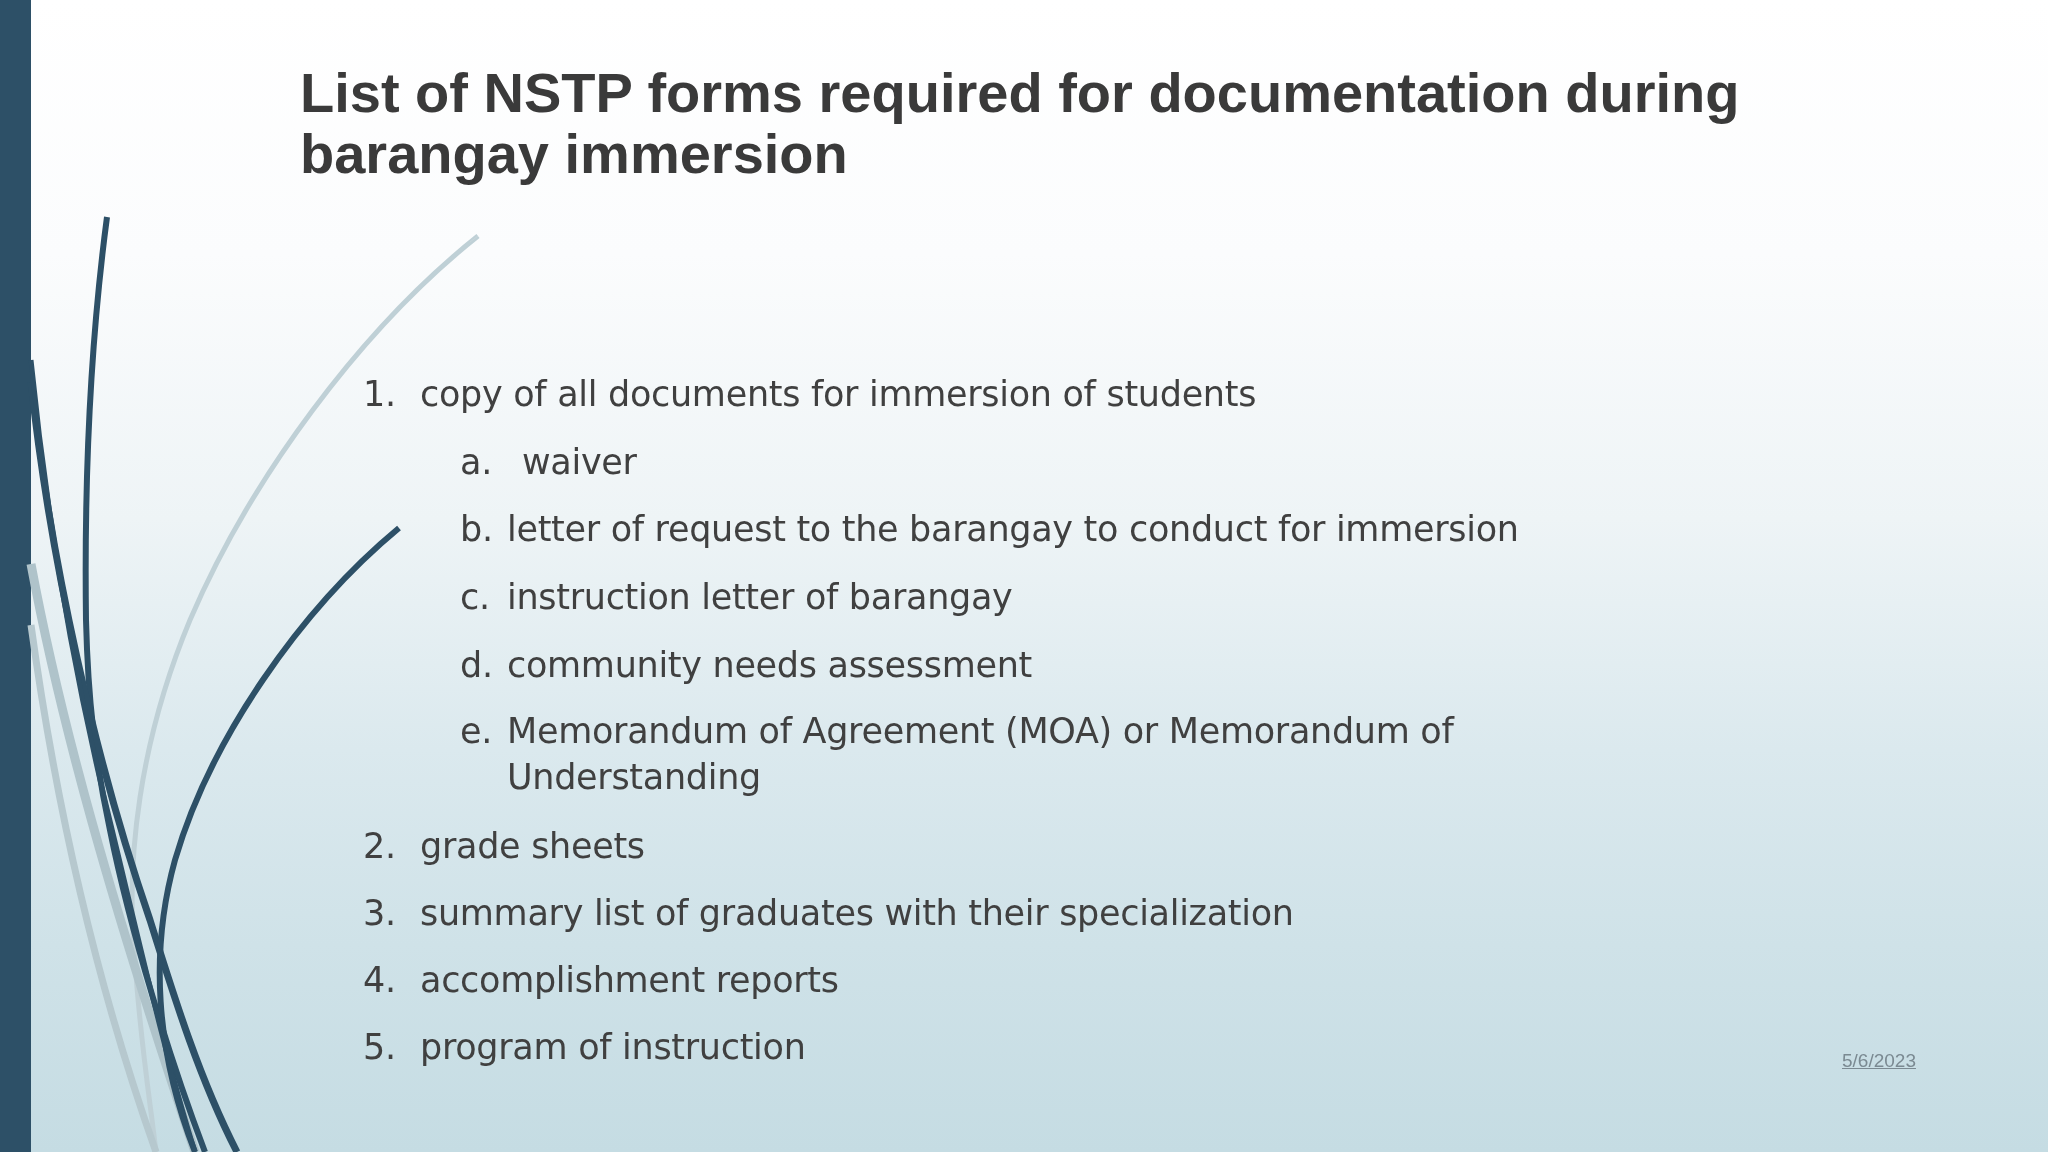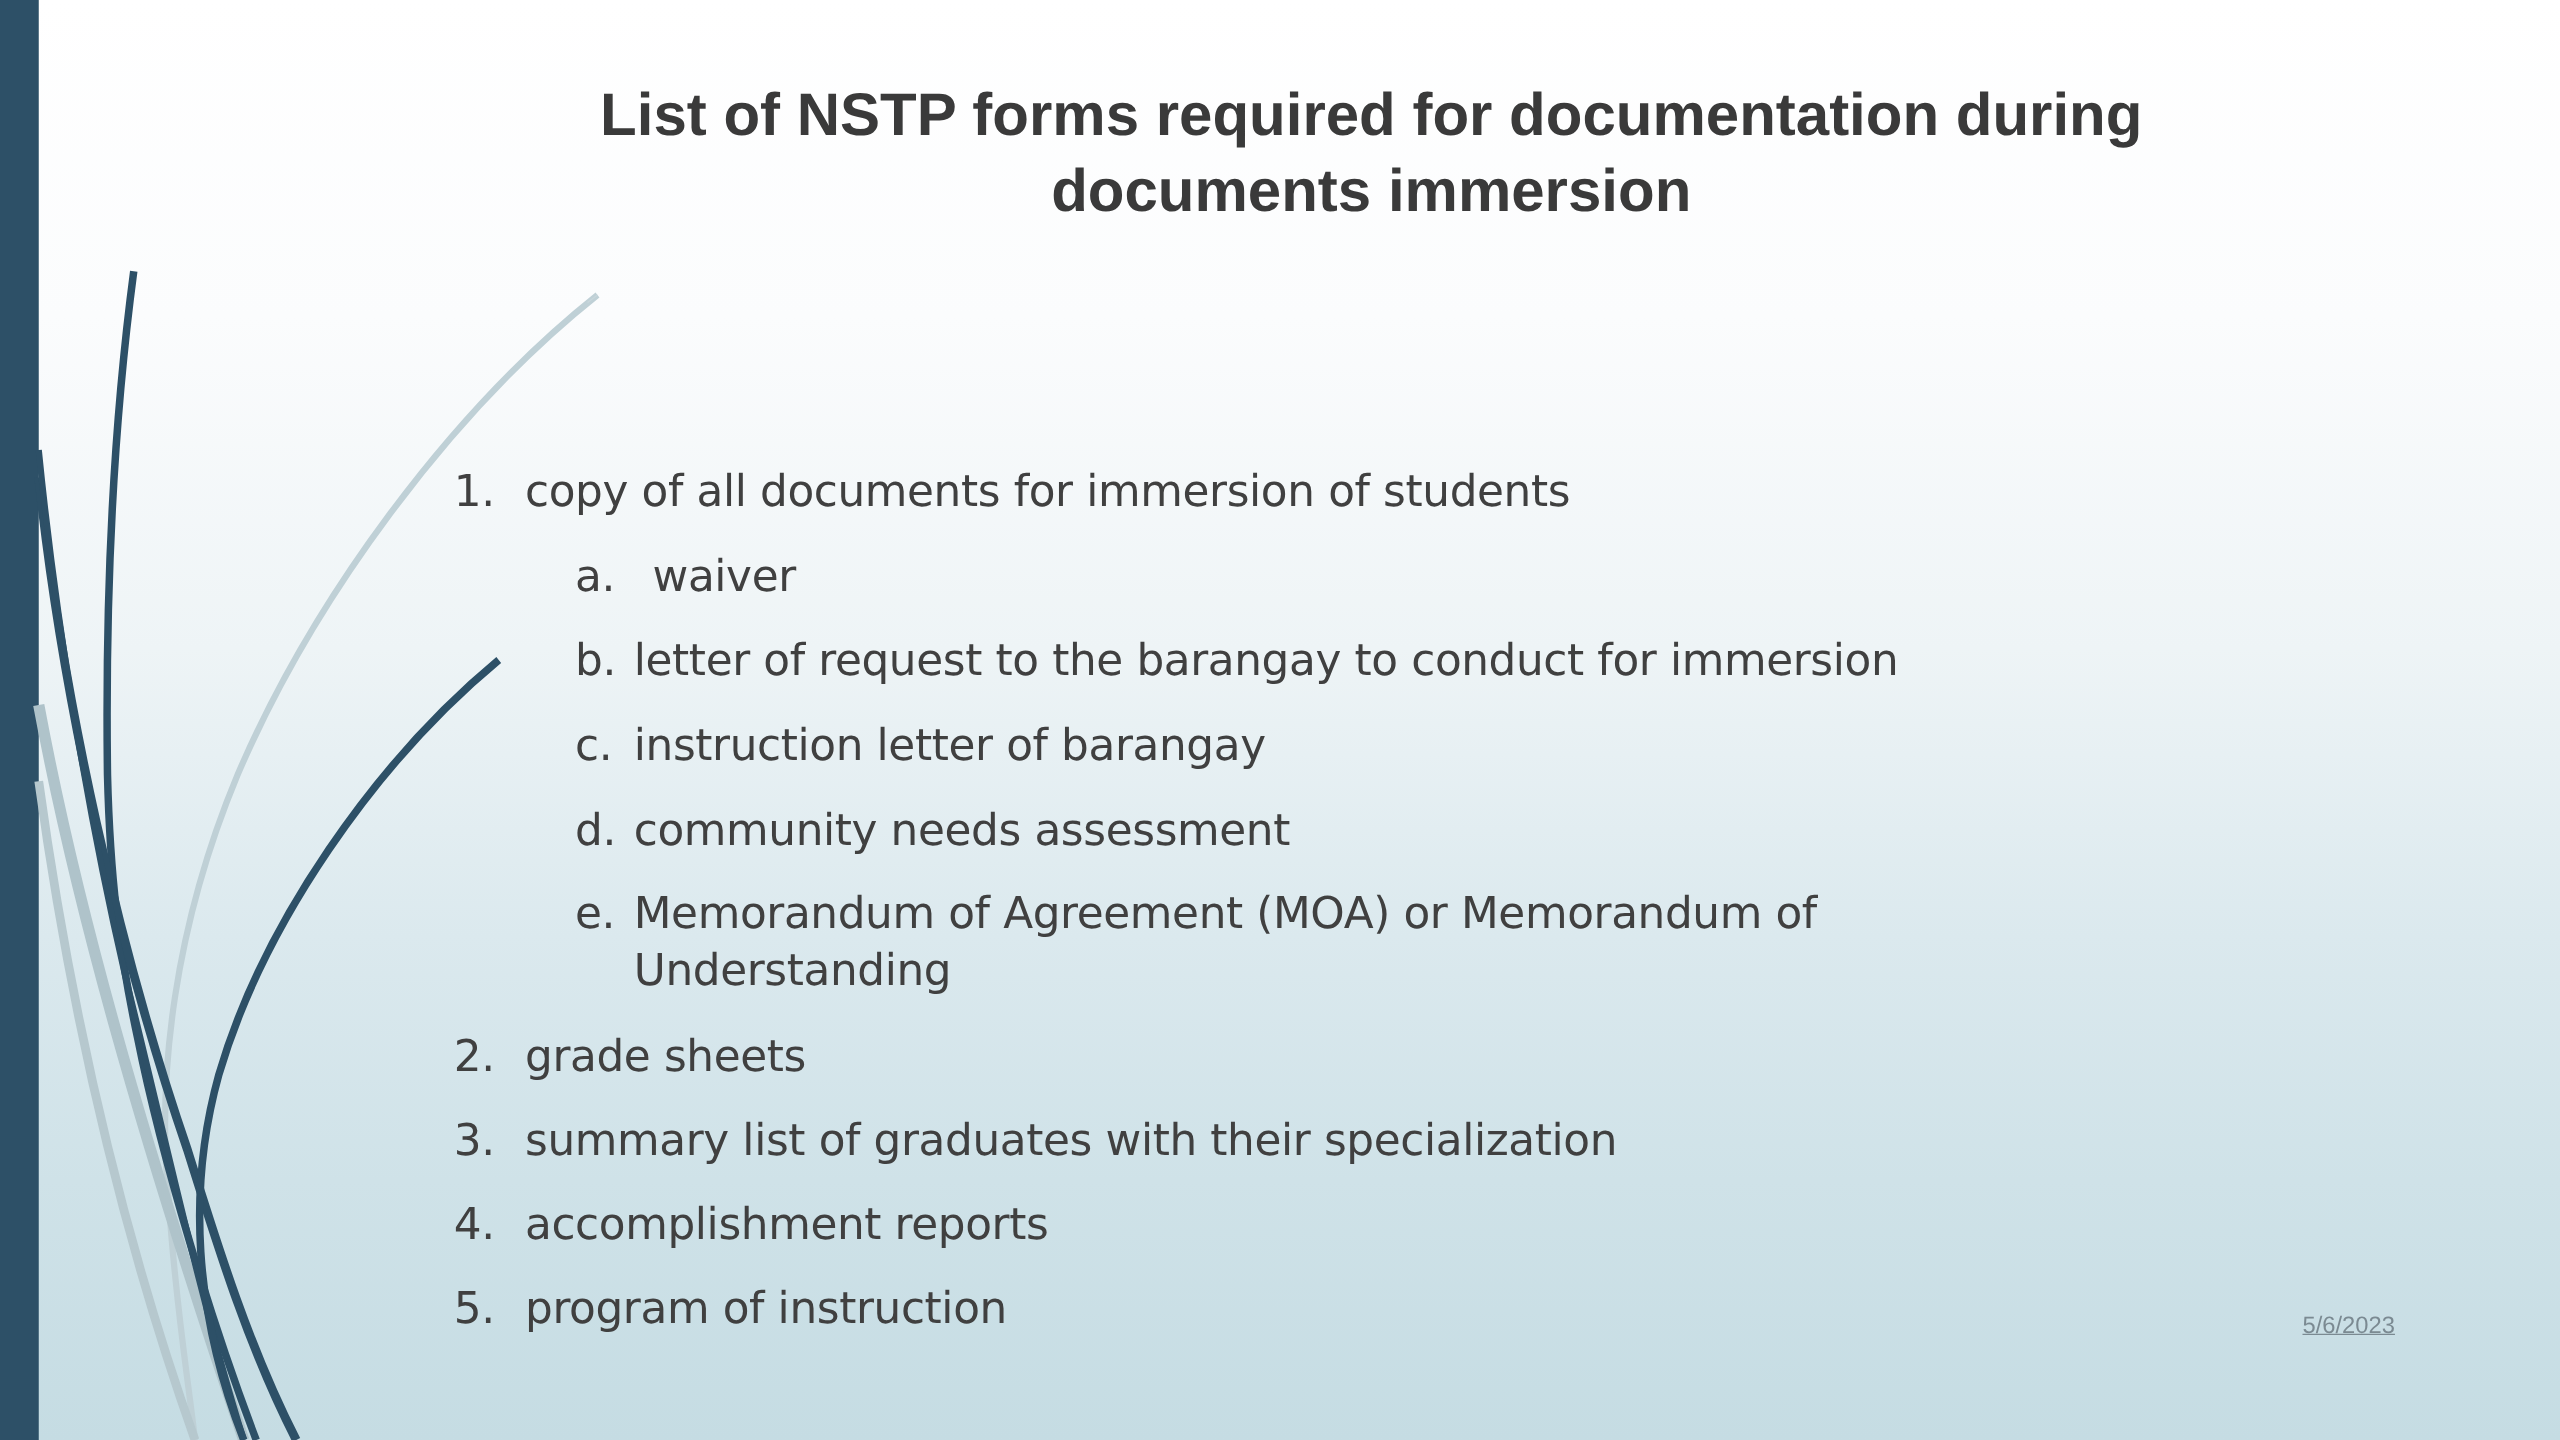--- a/index.html
+++ b/index.html
@@ -5,22 +5,22 @@
   html, body { margin: 0; padding: 0; }
   body { width: 2048px; height: 1152px; overflow: hidden; }
   .slide {
     position: relative; width: 2048px; height: 1152px; overflow: hidden;
     background: linear-gradient(180deg, #ffffff 0%, #fbfcfd 22%, #eef4f6 45%, #dbe9ee 65%, #cfe2e8 82%, #c5dce3 100%);
     font-family: "DejaVu Sans", sans-serif;
   }
   .left-bar { position: absolute; left: 0; top: 0; width: 31px; height: 1152px; background: #2D5067; }
   .deco { position: absolute; left: 0; top: 0; width: 2048px; height: 1152px; }
   .title {
-    position: absolute; left: 300px; width: 1594px; top: 62px; text-align: center;
-    font-family: "Liberation Sans", sans-serif; font-weight: bold; font-size: 48px;
+    position: absolute; left: 300px; width: 1594px; top: 62px; text-align: left;
+    font-family: "Liberation Sans", sans-serif; font-weight: bold; font-size: 56px;
     line-height: 61px; color: #3A3A3A; margin: 0;
   }
   .title span { display: block; }
   .subhead {
     position: absolute; left: 363px; top: 290px; margin: 0;
     font-family: "Liberation Sans", sans-serif; font-weight: bold; font-size: 50px;
     line-height: 60px; color: #3A3A3A;
   }
   .line {
     position: absolute; font-size: 35px; line-height: 44px; color: #404040; white-space: nowrap;
@@ -47,21 +47,21 @@
     <path d="M478,236 L470,242" fill="none" stroke="#C8D6DB" stroke-width="1"></path>
 
     <path d="M107,217 C92,330 84,470 86,620 C88,700 95,760 110,830 C130,930 170,1060 205,1152" fill="none" stroke="#2D5067" stroke-width="6"></path>
     <path d="M31,382 C50,560 95,760 150,920 C175,1000 200,1080 237,1152" fill="none" stroke="#2D5067" stroke-width="7"></path>
     <path d="M31,360 C45,500 70,650 100,780 C130,900 160,1040 195,1152" fill="none" stroke="#2D5067" stroke-width="5"></path>
     <path d="M399,528 C300,610 210,740 175,860 C150,950 155,1050 195,1152" fill="none" stroke="#2D5067" stroke-width="6"></path>
   </svg>
 
   <h1 class="title">
     <span>List of NSTP forms required for documentation during</span>
-    <span>documents immersion</span>
+    <span>barangay immersion</span>
   </h1>
 
 
   <div>
     <div class="line" style="top:372px;left:363px;">
       <span class="num" style="left:0;">1.</span>
       <span class="txt" style="left:57px;">copy of all documents for immersion of students</span>
     </div>
     <div class="line" style="top:440px;left:460px;">
       <span class="num" style="left:0;">a.</span>

